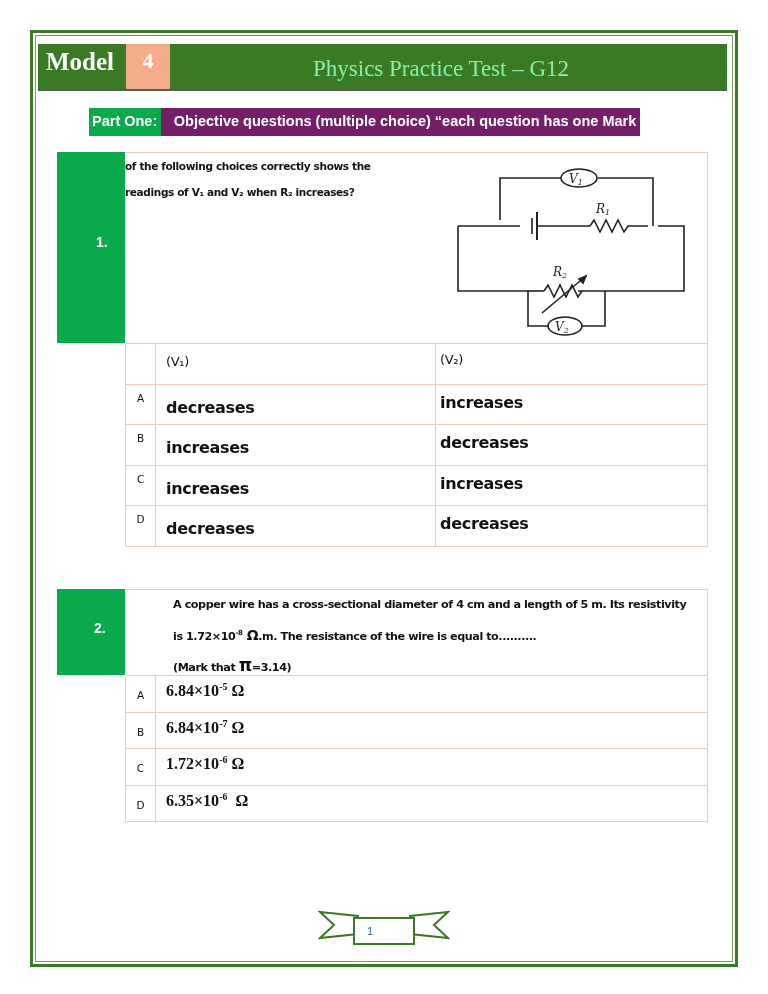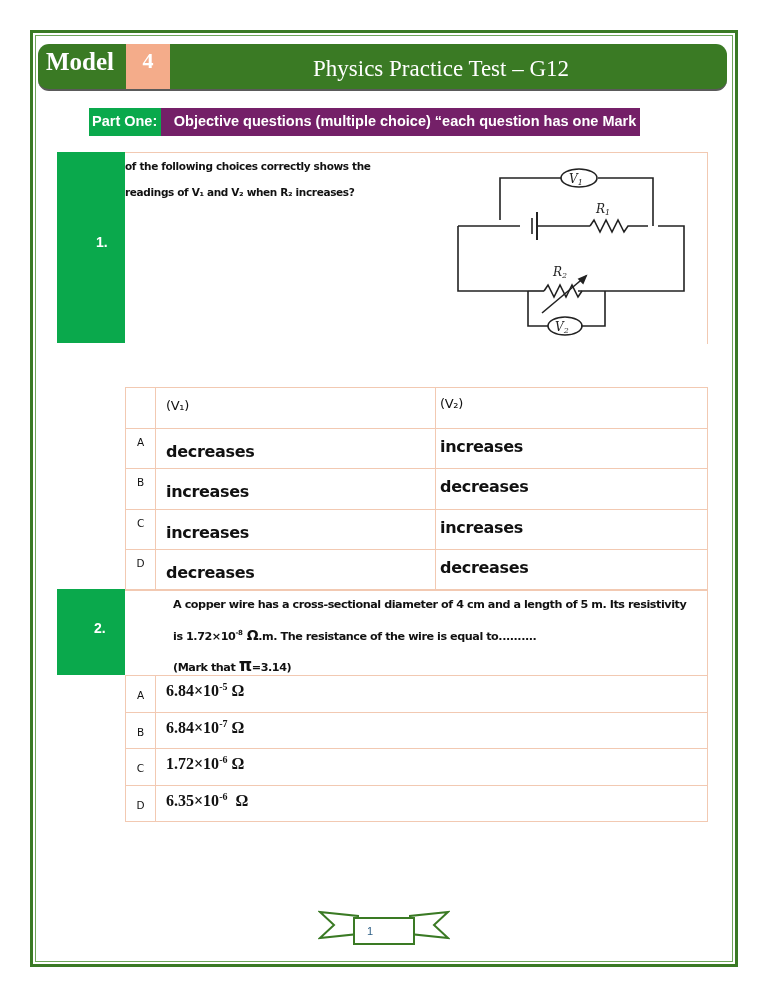--- a/index.html
+++ b/index.html
@@ -2,41 +2,41 @@
 <html><head>
 <meta charset="utf-8">
 <style>
   * { box-sizing: border-box; margin: 0; padding: 0; }
   html, body { width: 768px; height: 994px; background: #ffffff; overflow: hidden; }
   body { position: relative; font-family: "Liberation Sans", sans-serif; color: #111; }
 
   .frame-outer { position: absolute; left: 30px; top: 30px; width: 708px; height: 937px; border: 3px solid #3a7a24; }
   .frame-inner { position: absolute; left: 35px; top: 35px; width: 698px; height: 927px; border: 1px solid #6fa55a; }
 
-  .header { position: absolute; left: 38px; top: 44px; width: 689px; height: 47px; background: #3a7a24; border-bottom: 2px solid #5a5a5a; border-radius: 11px; }
+  .header { position: absolute; left: 38px; top: 44px; width: 689px; height: 47px; background: #3a7a24; border-bottom: 2px solid #5a5a5a; }
   .header .model { position: absolute; left: 8px; top: 4px; font-family: "Liberation Serif", serif; font-weight: bold; font-size: 25px; color: #fff; }
   .header .num-box { position: absolute; left: 88px; top: 0; width: 44px; height: 45px; background: #f4ac8a; }
   .header .num { position: absolute; left: 0; width: 44px; top: 4px; text-align: center; font-family: "Liberation Serif", serif; font-weight: bold; font-size: 22px; color: #fff; }
-  .header .title { position: absolute; left: 275px; top: 12px; font-family: "Liberation Serif", serif; font-size: 23px; color: #ffffff; }
+  .header .title { position: absolute; left: 275px; top: 12px; font-family: "Liberation Serif", serif; font-size: 23px; color: #86efac; }
 
   .part-bar { position: absolute; left: 89px; top: 108px; height: 28px; display: flex; font-weight: bold; font-size: 14.5px; color: #fff; text-align: right; }
   .part-bar .lbl { background: #0aa94c; padding: 5px 4px 0 3px; }
   .part-bar .txt { background: #742068; padding: 5px 4px 0 3px; width: 479px; white-space: nowrap; overflow: hidden; }
 
   .q-num-block { position: absolute; background: #0aa94c; color: #fff; font-weight: bold; font-size: 14px; }
   .q-num-block span { position: absolute; }
 
   .q1-text { position: absolute; left: 125px; top: 153px; width: 300px; font-family: "DejaVu Sans", sans-serif; font-weight: bold; font-size: 10.5px; line-height: 26px; letter-spacing: -0.35px; }
   .q1-box { position: absolute; left: 125px; top: 152px; width: 583px; height: 192px; border-top: 1px solid #f2c9b2; border-right: 1px solid #f2c9b2; }
 
   .circuit { position: absolute; left: 448px; top: 158px; }
 
   table.opts { position: absolute; border-collapse: collapse; font-family: "DejaVu Sans", sans-serif; }
   table.opts td { border: 1px solid #f2c9b2; vertical-align: top; }
-  table.t1 { left: 125px; top: 343px; width: 583px; margin-top: 44px; }
+  table.t1 { left: 125px; top: 343px; width: 583px; }
   table.t1 td { height: 40.5px; font-weight: bold; font-size: 16px; padding-top: 13px; letter-spacing: -0.3px; }
   table.t1 td.letter { width: 30px; text-align: center; font-size: 10.5px; padding-top: 7px; font-weight: normal; }
   table.t1 td.c1 { width: 280px; padding-left: 10px; }
   table.t1 td.c2 { padding-left: 4px; padding-top: 8px; }
   table.t1 tr.hdr td { font-weight: normal; font-size: 13px; padding-top: 8px; }
   table.t1 tr.hdr td.c1 { padding-top: 10px; }
 
   .q2-box { position: absolute; left: 125px; top: 589px; width: 583px; height: 86px; border-top: 1px solid #f2c9b2; border-right: 1px solid #f2c9b2; }
   .q2-text { position: absolute; left: 131px; top: 591px; width: 580px; font-family: "DejaVu Sans", sans-serif; font-weight: bold; font-size: 11.2px; line-height: 28px; letter-spacing: -0.45px; margin-left: 42px; }
   .q2-text sup { font-size: 7px; vertical-align: 5px; }

